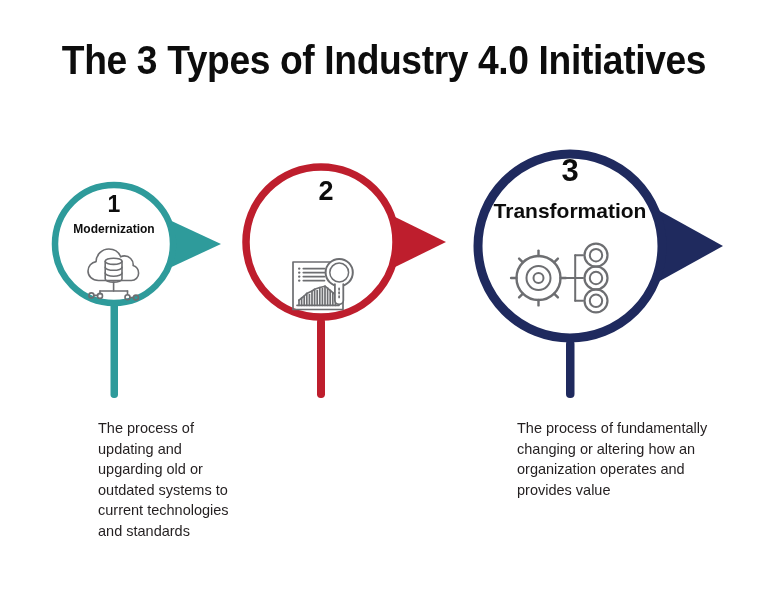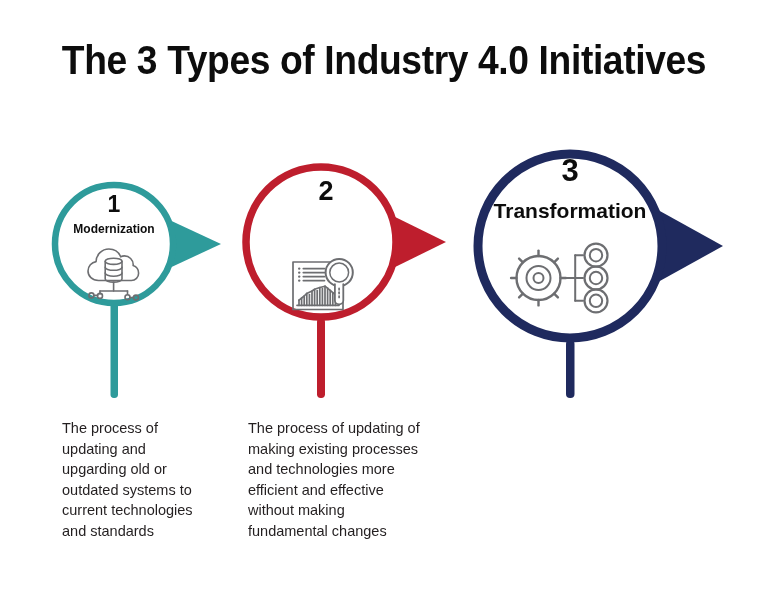--- a/index.html
+++ b/index.html
@@ -93,20 +93,21 @@
   #label-3 .node-name { font-size: 21px; margin-top: 13px; }
 
   
   .desc {
     position: absolute;
     font-family: "Liberation Sans", sans-serif;
     font-size: 14.5px;
     line-height: 1.42;
     color: #231f20;
     font-weight: normal;
+    margin-left: 36px;
   }
   #desc-1 { left: 62px;  top: 418px; width: 140px; }
   #desc-2 { left: 248px; top: 418px; width: 180px; }
   #desc-3 { left: 481px; top: 418px; width: 205px; }
 </style>
 </head>
 <body>
 
 <div id="infographic">
 
@@ -259,15 +260,15 @@
   <div class="node-label" id="label-2">
     <span class="node-num">2</span>
   </div>
 
   <div class="node-label" id="label-3">
     <span class="node-num">3</span>
     <span class="node-name">Transformation</span>
   </div>
 
   <div class="desc" id="desc-1">The process of updating and upgarding old or outdated systems to current technologies and standards</div>
-  <div class="desc" id="desc-2">The process of updating of making existing processes and technologies more efficient and effective without making fundamental changes</div>
+  <div class="desc" id="desc-3">The process of fundamentally changing or altering how an organization operates and provides value</div>
 
 </div>
 
 </body></html>

